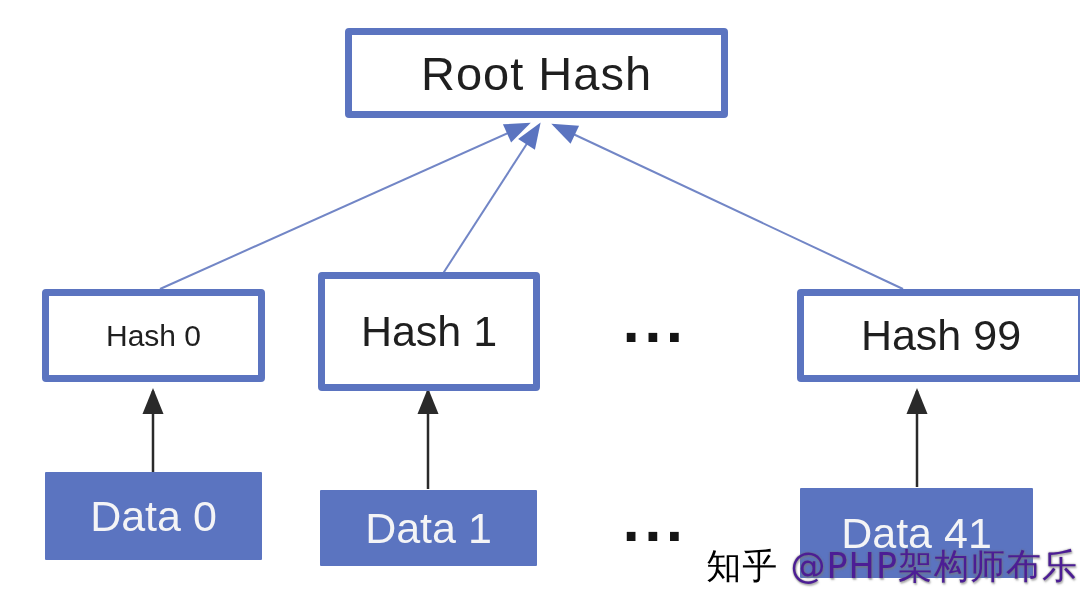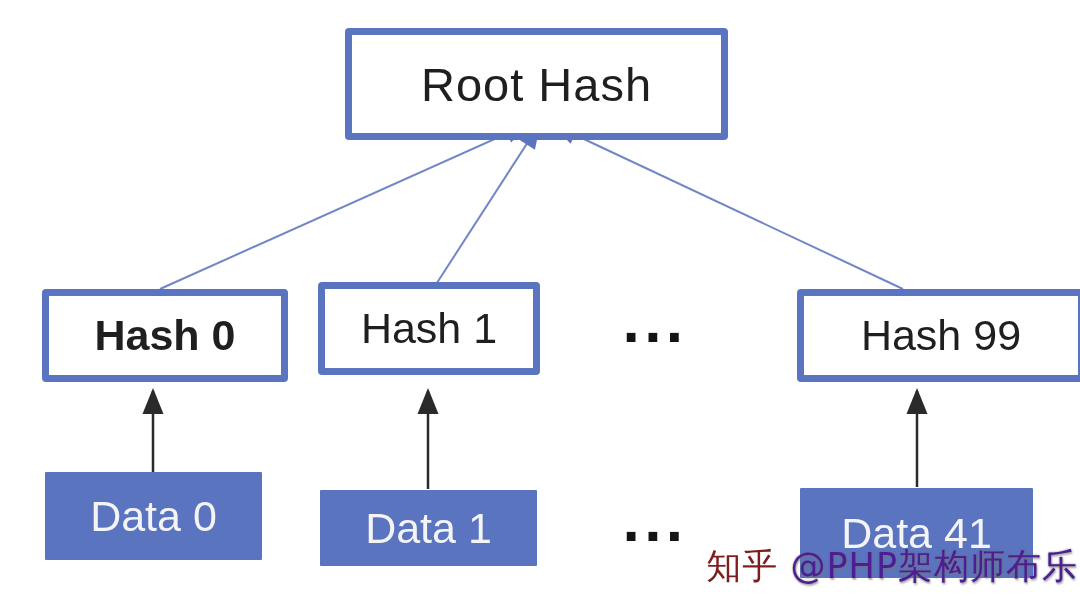--- a/index.html
+++ b/index.html
@@ -22,44 +22,44 @@
     border:7px solid #5b74c0;
     border-radius:4px;
     color:#1f1f1f;
   }
   .data-node{
     background:#5b74c0;
     color:#f4f4f6;
     border-radius:1px;
   }
   .root-node{
-    left:345px;top:28px;width:383px;height:112px;
+    left:345px;top:28px;width:383px;height:90px;
     font-size:47px;letter-spacing:1px;
   }
-  .hash-0{left:42px;top:289px;width:246px;height:93px;font-size:43px;font-weight:bold;}
-  .hash-1{left:318px;top:282px;width:222px;height:93px;font-size:43px;}
+  .hash-0{left:42px;top:289px;width:223px;height:93px;font-size:30px;}
+  .hash-1{left:318px;top:272px;width:222px;height:119px;font-size:43px;}
   .hash-99{left:797px;top:289px;width:288px;height:93px;font-size:43px;}
   .data-0{left:45px;top:472px;width:217px;height:88px;font-size:43px;}
   .data-1{left:320px;top:490px;width:217px;height:76px;font-size:43px;}
   .data-99{left:800px;top:488px;width:233px;height:90px;font-size:43px;}
   .ellipsis{
     position:absolute;z-index:2;
     display:flex;align-items:center;justify-content:center;
     font-size:62px;font-weight:700;color:#141414;
     letter-spacing:1px;
   }
   .ellipsis-hash{left:608px;top:290px;width:94px;height:92px;}
   .ellipsis-data{left:608px;top:492px;width:94px;height:86px;}
   .watermark{
     position:absolute;right:2px;bottom:12px;z-index:5;
     font-size:35px;letter-spacing:1px;white-space:nowrap;
     font-family:"DejaVu Sans","Liberation Sans",sans-serif;
   }
   .watermark .wm-site{
-    color:#7f1d1d;
+    color:#000000;
     text-shadow:0 1px 1px rgba(255,255,255,.6);
   }
   .watermark .wm-handle{
     color:#4c1d95;
     text-shadow:0 0 2px rgba(110,110,110,.95),1px 2px 2px rgba(120,120,120,.55);
   }
 </style>
 </head>
 <body>
 

